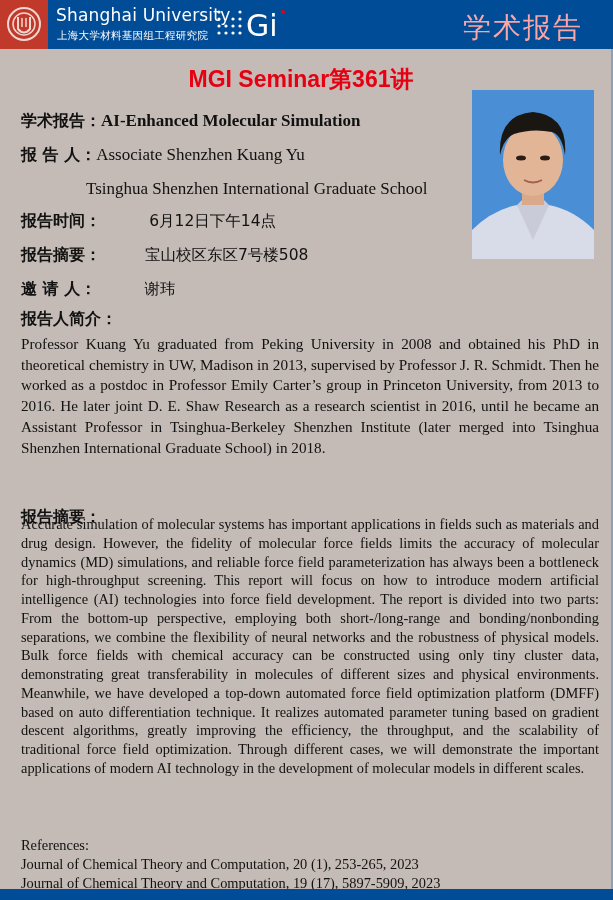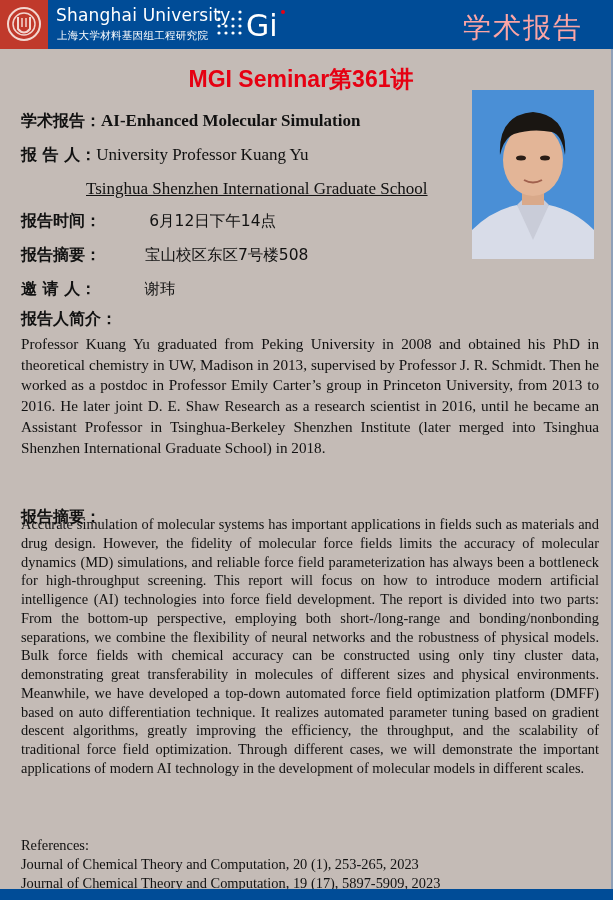--- a/index.html
+++ b/index.html
@@ -117,24 +117,24 @@
     <ellipse cx="73" cy="68" rx="5" ry="2.5" fill="#2a1d16"></ellipse>
     <path d="M52 90 Q61 95 70 90" fill="none" stroke="#a0604d" stroke-width="2"></path>
   </svg>
 </div>
 
 <div class="info-line" style="top:111px;">
   <span class="label">学术报告：</span><span style="font-weight:bold;">AI-Enhanced Molecular Simulation</span>
 </div>
 
 <div class="info-line" style="top:145px;">
-  <span class="label">报 告 人：</span><span>University Professor Kuang Yu</span>
+  <span class="label">报 告 人：</span><span>Associate Shenzhen Kuang Yu</span>
 </div>
 
-<div class="info-line" style="top:179px; left:86px;text-decoration:underline;">Tsinghua Shenzhen International Graduate School</div>
+<div class="info-line" style="top:179px; left:86px;">Tsinghua Shenzhen International Graduate School</div>
 
 <div class="info-line" style="top:211px;">
   <span class="label">报告时间：</span>&nbsp;<span class="value-cn">6月12日下午14点</span>
 </div>
 
 <div class="info-line" style="top:245px;">
   <span class="label">报告摘要：</span><span class="value-cn">宝山校区东区7号楼508</span>
 </div>
 
 <div class="info-line" style="top:279px;">

